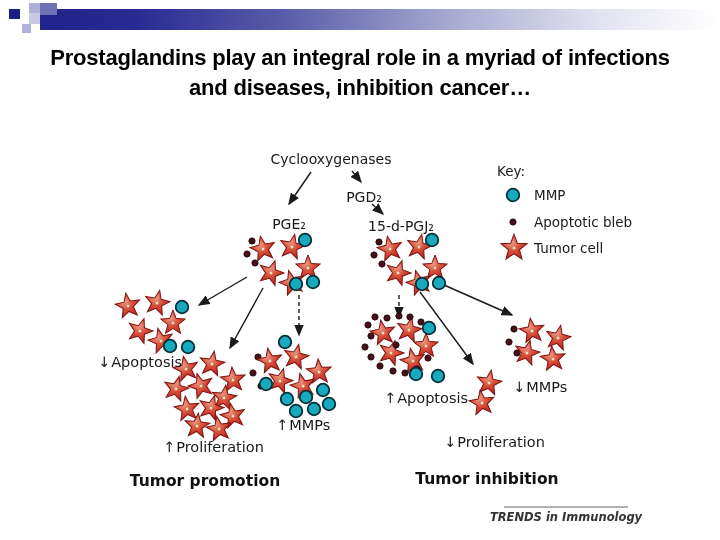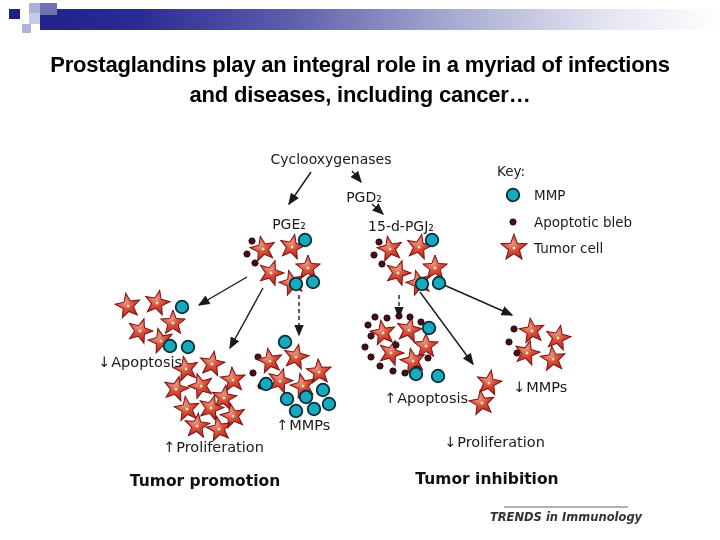--- a/index.html
+++ b/index.html
@@ -12,21 +12,21 @@
     background:linear-gradient(to right,#23238c 0%,#2a2a94 12%,#5c5eaa 35%,#a9abd2 60%,#e2e3f0 82%,#ffffff 100%);}
   .sq{position:absolute;}
   .sq1{left:9px;top:9px;width:11px;height:10px;background:#1f2086;}
   .sq2{left:29px;top:3px;width:11px;height:10px;background:#aeb0d8;}
   .sq3{left:40px;top:3px;width:17px;height:12px;background:#6f71b4;}
   .sq4{left:29px;top:13px;width:11px;height:11px;background:#c9cbe6;}
   .sq5{left:40px;top:15px;width:17px;height:15px;background:#23238c;}
   .sq6{left:22px;top:24px;width:9px;height:9px;background:#b0b2dc;}
   
   .title{
-    position:absolute;left:0;top:50px;width:720px;text-align:center;
+    position:absolute;left:0;top:43px;width:720px;text-align:center;
     font-weight:bold;font-size:22px;line-height:30px;color:#000;
     letter-spacing:-0.2px;
   }
   svg{position:absolute;left:0;top:0;}
   text{fill:#1a1a1a;font-family:"DejaVu Sans","Liberation Sans",sans-serif;}
   .lbl{font-size:14px;}
   .key{font-size:13.5px;}
   .eff{font-size:14.5px;}
   .out{font-size:15.5px;font-weight:bold;fill:#111;}
   .credit{font-size:11.5px;font-style:italic;font-weight:600;fill:#333;}
@@ -41,21 +41,21 @@
   <div class="hbar"></div>
   <div class="sq sq1"></div>
   <div class="sq sq2"></div>
   <div class="sq sq3"></div>
   <div class="sq sq4"></div>
   <div class="sq sq5"></div>
   <div class="sq sq6"></div>
 
   <div class="title">
     <div>Prostaglandins play an integral role in a myriad of infections</div>
-    <div>and diseases, including cancer…</div>
+    <div>and diseases, inhibition cancer…</div>
   </div>
 
   <svg width="720" height="540" viewBox="0 0 720 540">
     <defs>
       <radialGradient id="sg" cx="40%" cy="35%" r="75%">
         <stop offset="0%" stop-color="#ef9b85"></stop>
         <stop offset="45%" stop-color="#d84e38"></stop>
         <stop offset="100%" stop-color="#b32019"></stop>
       </radialGradient>
       <g id="star">

